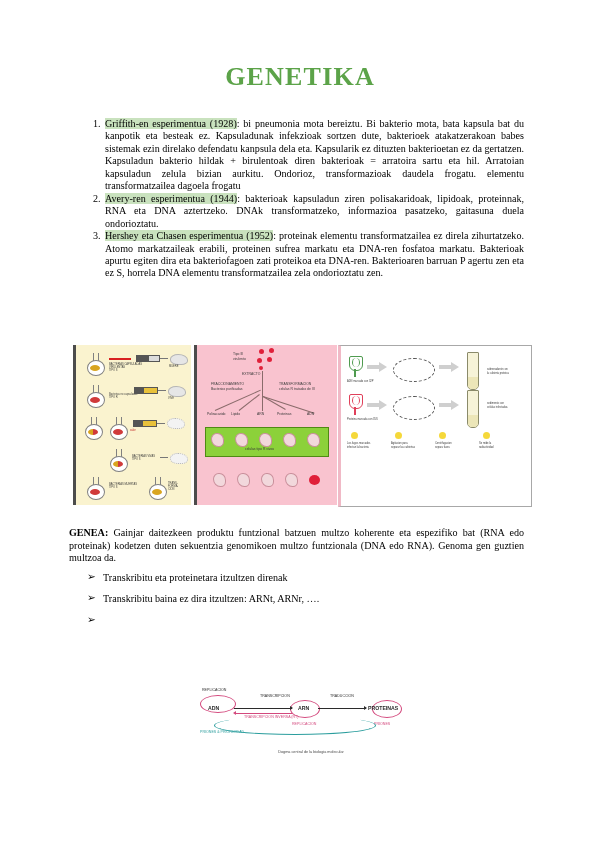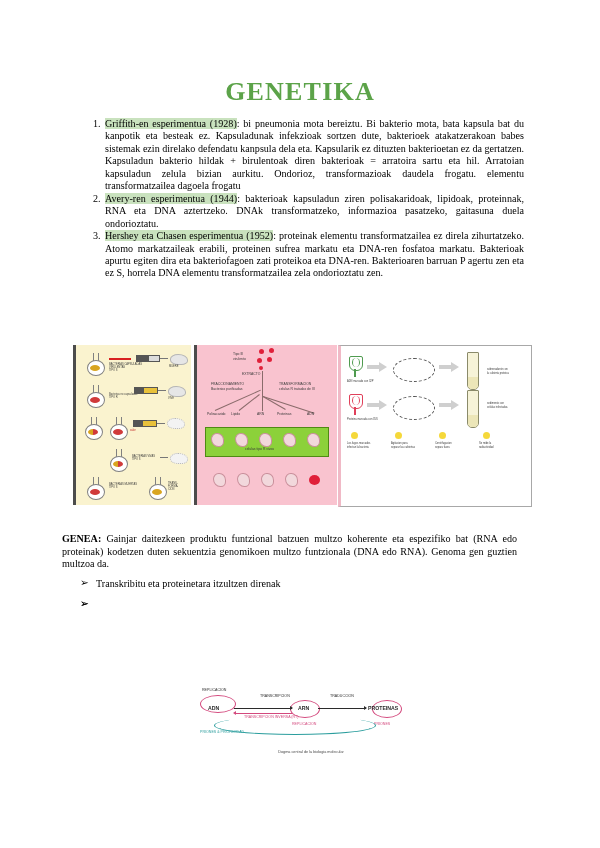--- a/index.html
+++ b/index.html
@@ -18,21 +18,21 @@
   .page {
     position: absolute;
     left: 0; top: 0;
     width: 600px;
     height: 848px;
     background: #ffffff;
   }
 
   
   .doc-title {
-    margin: 15px;
+    margin: 0;
     padding-top: 62px;
     text-align: center;
     color: #5ca349;
     font-family: "Liberation Serif", "DejaVu Serif", serif;
     font-weight: bold;
     font-size: 26px;
     letter-spacing: 1.2px;
   }
 
   
@@ -239,24 +239,23 @@
   .numbadge {
     position: absolute;
     width: 7px; height: 7px;
     border-radius: 50%;
     background: #f5d83a;
   }
 
   
   .lower-area {
     position: absolute;
-    left: 62px;
+    left: 69px;
     top: 527px;
     width: 455px;
-    margin-top: 6px;
   }
   .genea-p {
     font-size: 10.1px;
     line-height: 12.5px;
     text-align: justify;
     margin: 0;
   }
   .genmotak {
     font-size: 10.1px;
     line-height: 12.5px;
@@ -528,20 +527,21 @@
   <div class="lower-area">
     <p class="genea-p"><span class="bold">GENEA:</span><span> Gainjar daitezkeen produktu funtzional batzuen multzo koherente eta espezifiko bat (RNA edo proteinak) kodetzen duten sekuentzia genomikoen multzo funtzionala (DNA edo RNA). Genoma gen guztien multzoa da.</span></p>
 
     <ul class="gen-list">
       <li>
         <span class="arrowmark">➢</span>
         <span>Transkribitu eta proteinetara itzultzen direnak</span>
       </li>
       <li>
         <span class="arrowmark">➢</span>
+        <span>Transkribitu baina ez dira itzultzen: ARNt, ARNr, ….</span>
       </li>
       <li>
         <span class="arrowmark">➢</span>
       </li>
     </ul>
 
   </div>
 
   <div class="dogma">
     <div class="lbl" style="left:16px; top:2px;">REPLICACION</div>

